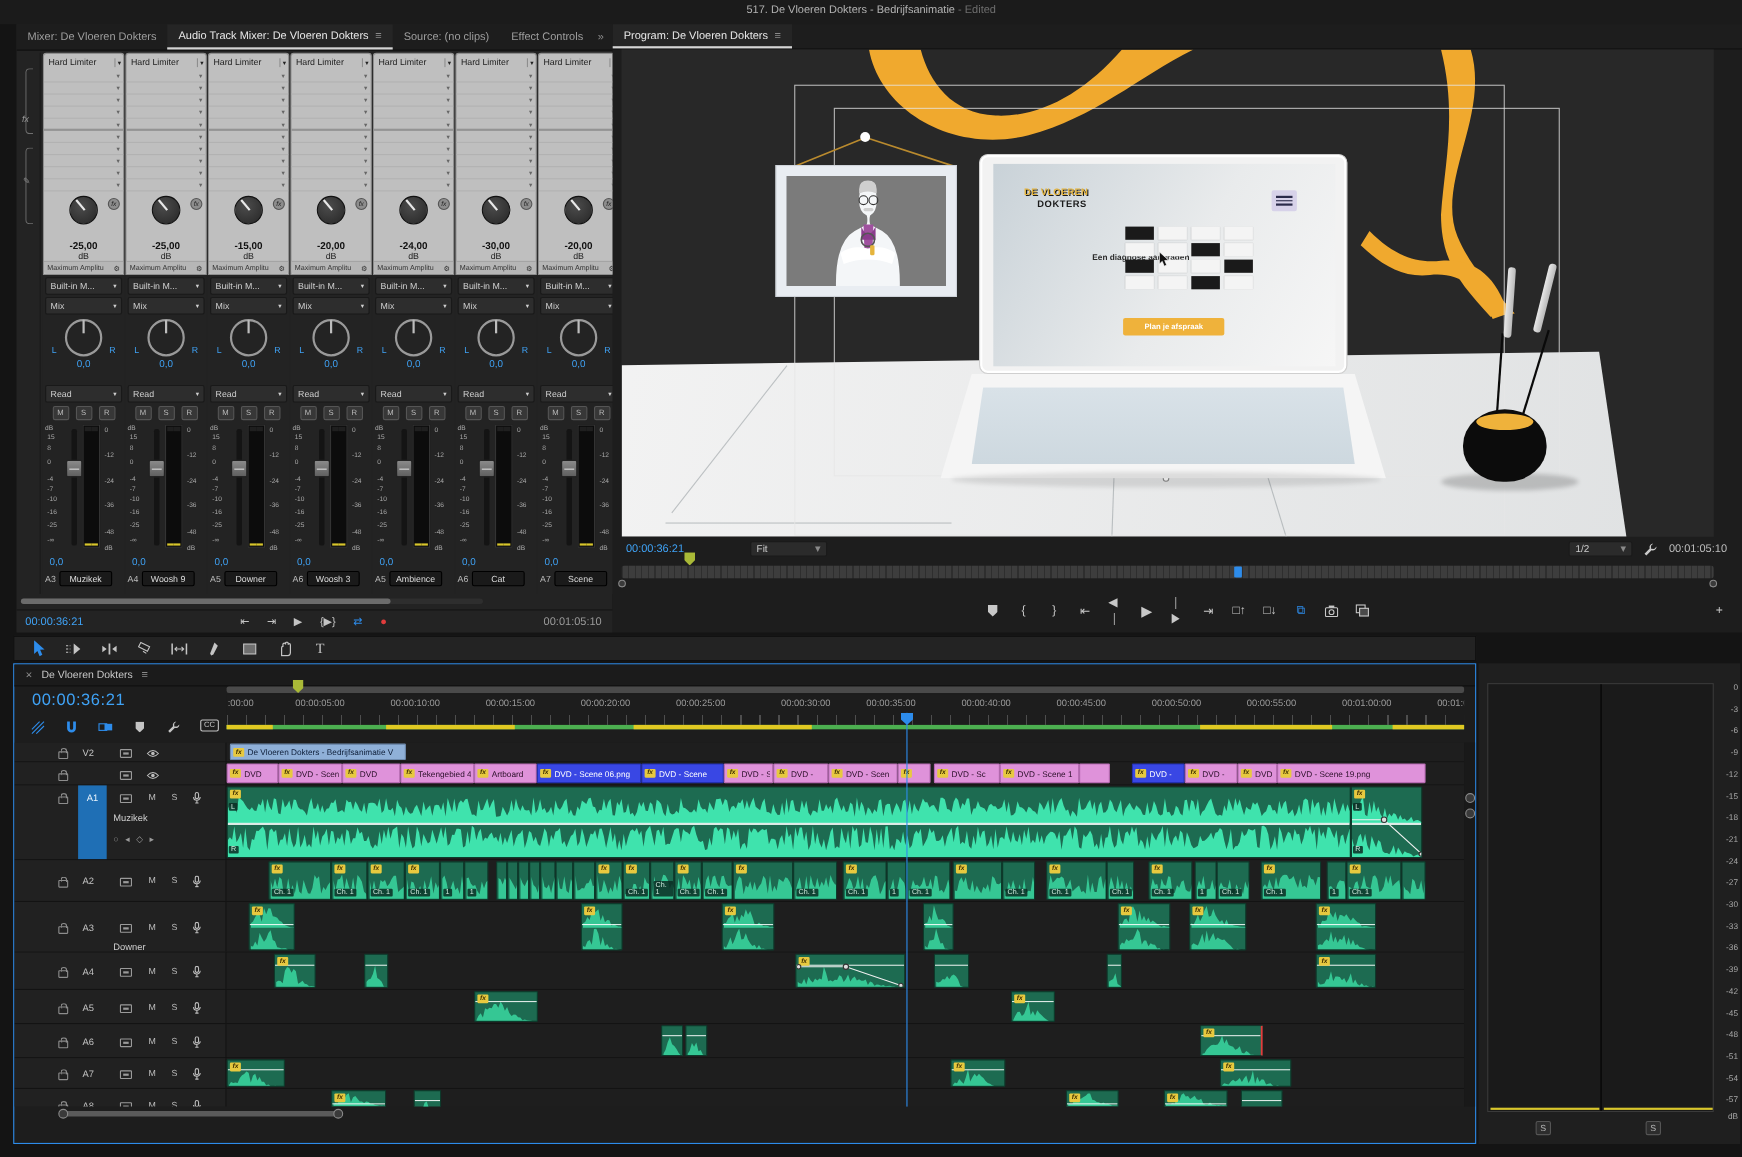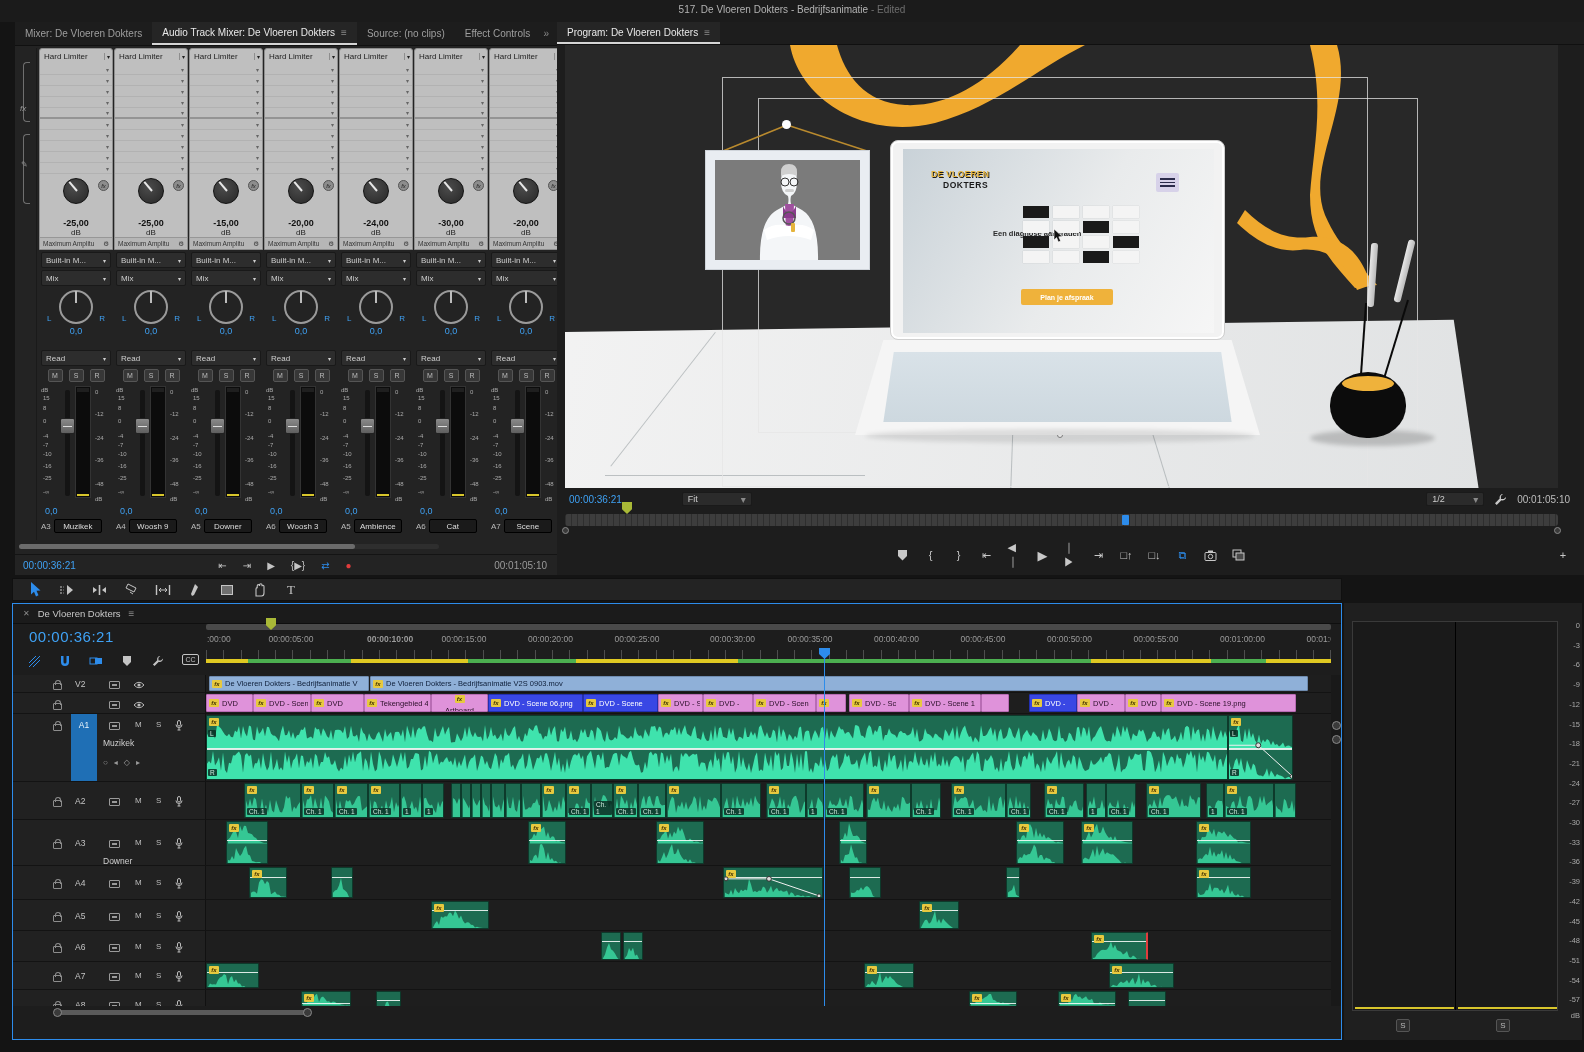--- a/index.html
+++ b/index.html
@@ -993,21 +993,21 @@
         </svg>
     </span>
     <span class="tool" style="border:1px solid #c4c4c4;border-radius:2px;font-size:7px;width:17px;height:11px;">CC</span>
   </div>
 
   <div id="worklane"></div>
   <div id="ruler">
       <div id="rticks"></div>
       <span class="lab" style="left: 1px;">:00:00</span>
       <span class="lab" style="left: 62.5px;">00:00:05:00</span>
-      <span class="lab" style="left: 161px; font-weight: bold;">00:00:10:00</span>
+      <span class="lab" style="left: 149px;">00:00:10:00</span>
       <span class="lab" style="left: 235.5px;">00:00:15:00</span>
       <span class="lab" style="left: 322px;">00:00:20:00</span>
       <span class="lab" style="left: 408.5px;">00:00:25:00</span>
       <span class="lab" style="left: 504px;">00:00:30:00</span>
       <span class="lab" style="left: 581.5px;">00:00:35:00</span>
       <span class="lab" style="left: 668px;">00:00:40:00</span>
       <span class="lab" style="left: 754.5px;">00:00:45:00</span>
       <span class="lab" style="left: 841px;">00:00:50:00</span>
       <span class="lab" style="left: 927.5px;">00:00:55:00</span>
       <span class="lab" style="left: 1014px;">00:01:00:00</span>
@@ -1033,24 +1033,20 @@
               <path d="M1 4 Q6 -1.5 11 4 Q6 9.5 1 4 Z" fill="none" stroke="#bdbdbd"></path>
               <circle cx="6" cy="4" r="1.6" fill="#bdbdbd"></circle>
             </svg>
           </span>
         </div>
         <div class="tlane">
           <div class="clip vclip" style="left: 3px; top: 1px; width: 160px; height: 15px; background: rgb(143, 176, 216); color: rgb(14, 30, 56); border: 1px solid rgb(111, 140, 176);">
             <span class="fxb">fx</span>
             <span style="overflow:hidden;">De Vloeren Dokters - Bedrijfsanimatie V</span>
           </div>
-          <div class="clip vclip" style="left: 164px; top: 1px; width: 938px; height: 15px; background: rgb(143, 176, 216); color: rgb(14, 30, 56); border: 1px solid rgb(111, 140, 176);">
-            <span class="fxb">fx</span>
-            <span style="overflow:hidden;">De Vloeren Dokters - Bedrijfsanimatie V2S 0903.mov</span>
-          </div>
         </div>
       </div>
       <div class="trow" style="top: 18px; height: 21px;">
         <div class="thead">
           <i class="lock" style="left:40px;top:9.5px;"></i>
           <span style="position:absolute;left:62px;top:21px;">V1</span>
           <span class="patch" style="position:absolute;left:96px;top:7.5px;"></span>
           <span style="position:absolute;left:120px;top:7.5px;">
             <svg width="12" height="8" viewBox="0 0 12 8">
               <path d="M1 4 Q6 -1.5 11 4 Q6 9.5 1 4 Z" fill="none" stroke="#bdbdbd"></path>
@@ -1068,21 +1064,21 @@
             <span style="overflow:hidden;">DVD - Scene</span>
           </div>
           <div class="clip vclip" style="left: 105px; top: 1px; width: 53px; height: 18px; background: rgb(223, 146, 218); color: rgb(42, 15, 40); border: 1px solid rgb(184, 108, 180);">
             <span class="fxb">fx</span>
             <span style="overflow:hidden;">DVD</span>
           </div>
           <div class="clip vclip" style="left: 158px; top: 1px; width: 67px; height: 18px; background: rgb(223, 146, 218); color: rgb(42, 15, 40); border: 1px solid rgb(184, 108, 180);">
             <span class="fxb">fx</span>
             <span style="overflow:hidden;">Tekengebied 4.p</span>
           </div>
-          <div class="clip vclip" style="left: 225px; top: 1px; width: 57px; height: 18px; background: rgb(223, 146, 218); color: rgb(42, 15, 40); border: 1px solid rgb(184, 108, 180); flex-direction: column;">
+          <div class="clip vclip" style="left: 225px; top: 1px; width: 57px; height: 18px; background: rgb(223, 146, 218); color: rgb(42, 15, 40); border: 1px solid rgb(184, 108, 180);">
             <span class="fxb">fx</span>
             <span style="overflow:hidden;">Artboard</span>
           </div>
           <div class="clip vclip" style="left: 282px; top: 1px; width: 95px; height: 18px; background: rgb(57, 71, 228); color: rgb(255, 255, 255); border: 1px solid rgb(35, 48, 176);">
             <span class="fxb">fx</span>
             <span style="overflow:hidden;">DVD - Scene 06.png</span>
           </div>
           <div class="clip vclip" style="left: 377px; top: 1px; width: 75px; height: 18px; background: rgb(57, 71, 228); color: rgb(255, 255, 255); border: 1px solid rgb(35, 48, 176);">
             <span class="fxb">fx</span>
             <span style="overflow:hidden;">DVD - Scene</span>

